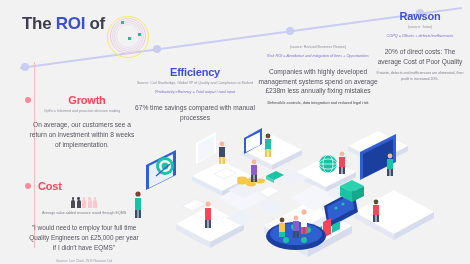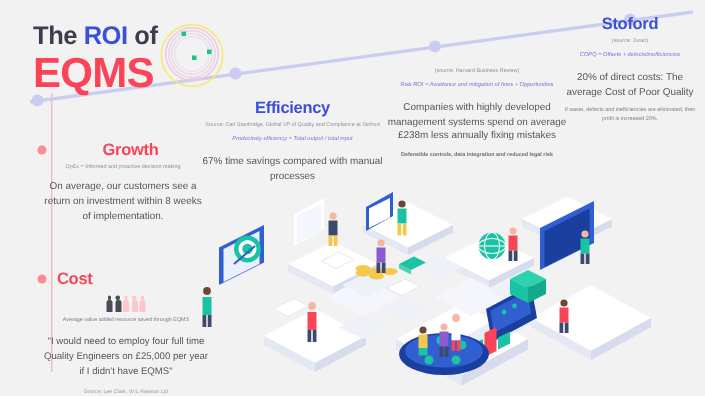--- a/index.html
+++ b/index.html
@@ -101,21 +101,20 @@
   <svg class="trend" viewBox="0 0 470 264">
     <line x1="20" y1="68" x2="462" y2="8" stroke="#c9cdf2" stroke-width="2.2"></line>
     <circle cx="25" cy="67" r="4" fill="#c9cdf2"></circle>
     <circle cx="157" cy="49" r="4" fill="#c9cdf2"></circle>
     <circle cx="290" cy="31" r="4" fill="#c9cdf2"></circle>
     <circle cx="420" cy="13" r="4" fill="#c9cdf2"></circle>
   </svg>
 
   <div class="title-block">
     <div class="title-line1"><span>The </span><span class="roi">ROI</span><span> of</span></div>
-    <div class="title-line2">EQMS</div>
   </div>
 
   <div class="deco-circle">
     <span class="ring r1"></span>
       <span class="ring r2"></span>
       <span class="ring r3"></span>
     <span class="ring r4"></span>
       <span class="ring r5"></span>
     <span class="dot-g dg1"></span>
       <span class="dot-g dg2"></span>
@@ -169,21 +168,21 @@
   </div>
 
   <div class="sec sec-risk">
     <div class="src">(source: Harvard Business Review)</div>
     <div class="formula">Risk ROI = Avoidance and mitigation of fines + Opportunities</div>
     <div class="body">Companies with highly developed management systems spend on average £238m less annually fixing mistakes</div>
     <div class="sub">Defensible controls, data integration and reduced legal risk</div>
   </div>
 
   <div class="sec sec-profit">
-    <h2>Stoford</h2>
+    <h2>Rawson</h2>
     <div class="src">(source: Juran)</div>
     <div class="formula">COPQ = Offsets + defects/inefficiencies</div>
     <div class="body">20% of direct costs: The average Cost of Poor Quality</div>
     <div class="sub">If waste, defects and inefficiencies are eliminated, then profit is increased 20%.</div>
   </div>
 
   <svg class="illo" viewBox="0 0 352 144">
     <defs>
       <linearGradient id="plat" x1="0" y1="0" x2="0" y2="1">
         <stop offset="0" stop-color="#ffffff"></stop>

